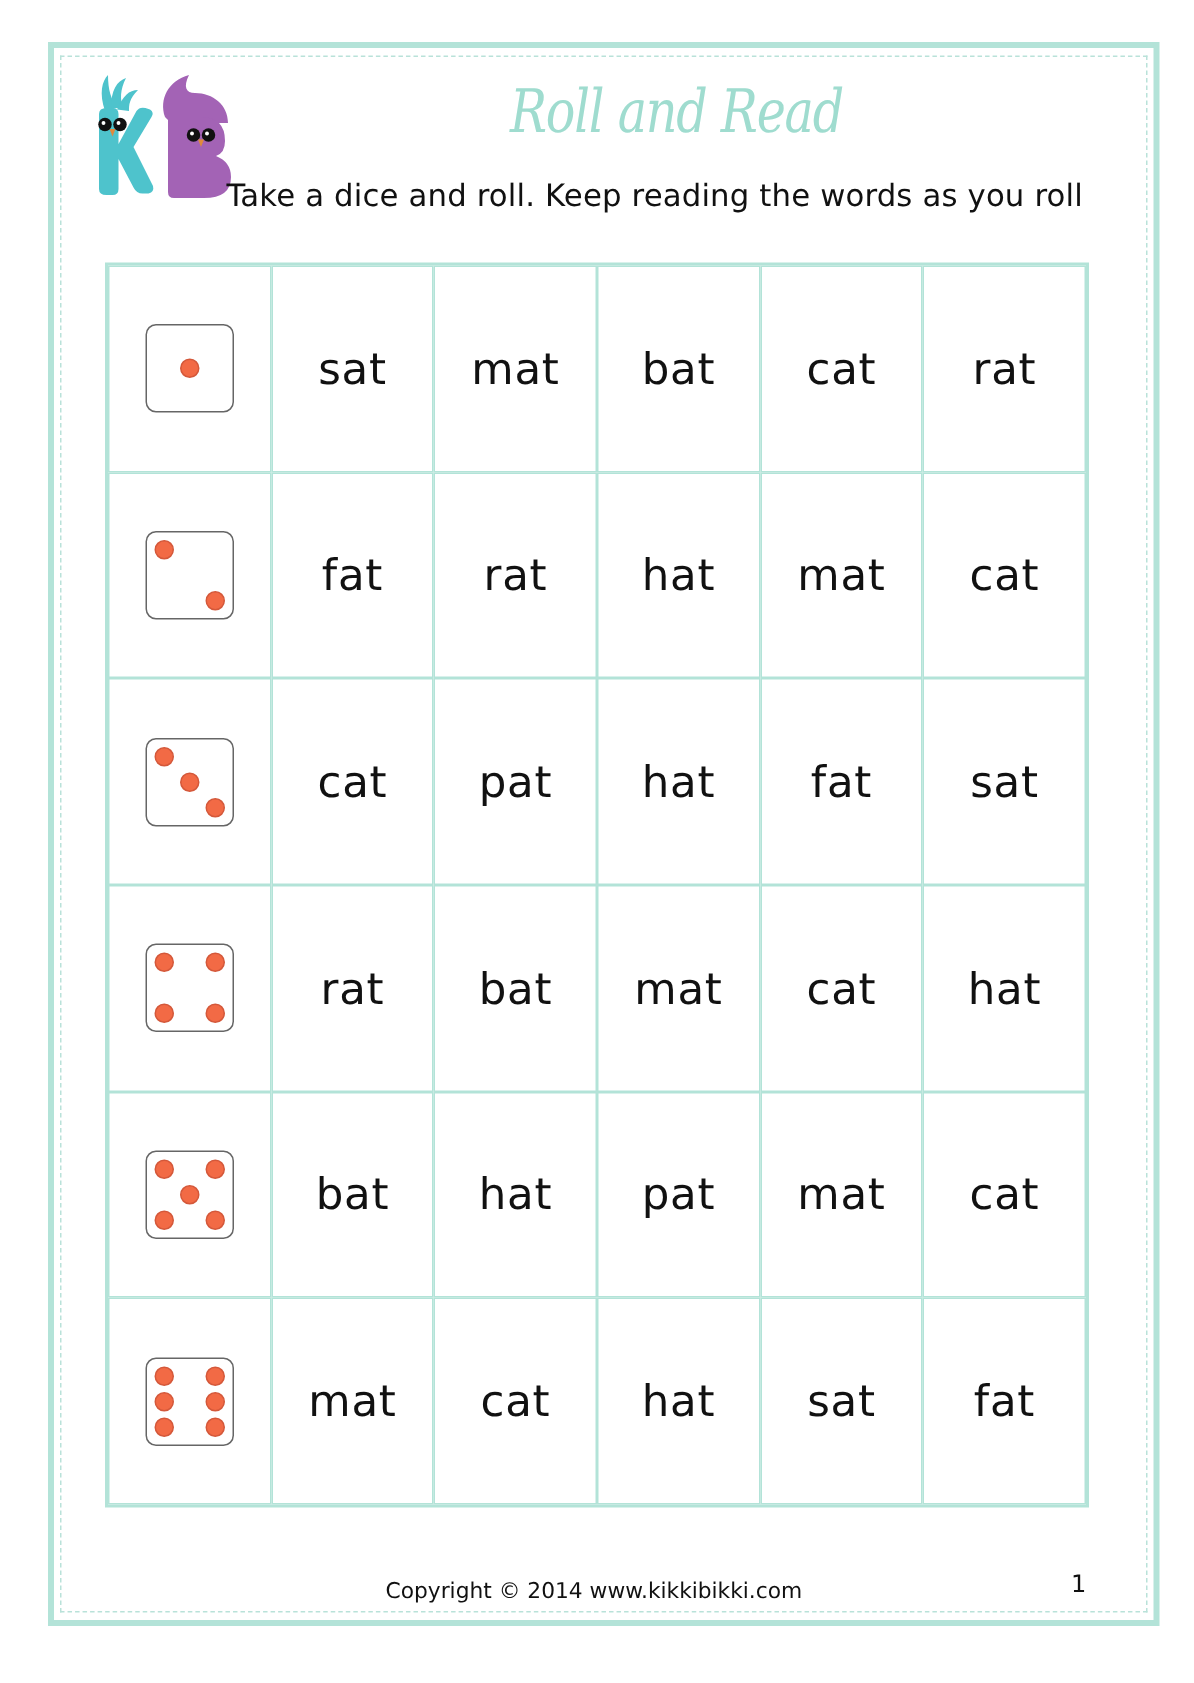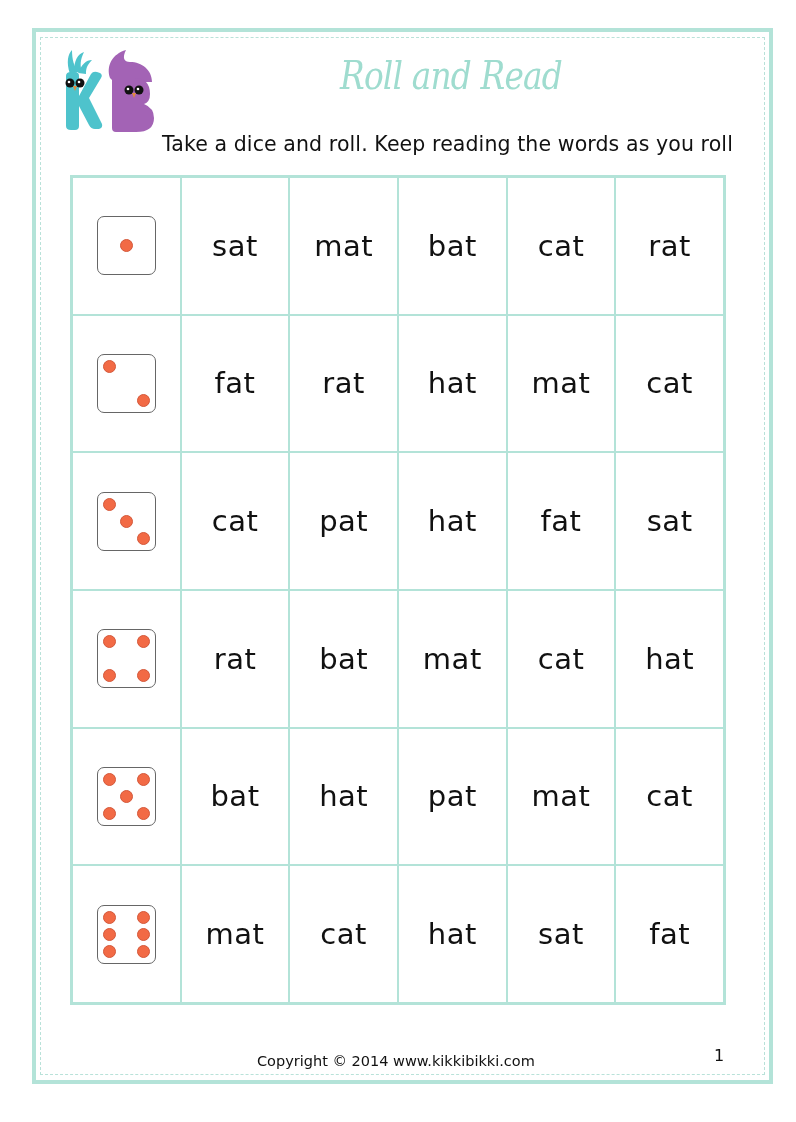--- a/index.html
+++ b/index.html
@@ -17,22 +17,22 @@
 
   .logo { position: absolute; left: 56px; top: 48px; width: 104px; height: 86px; }
 
   .title {
     position: absolute; left: 340px; top: 52px; width: 230px; text-align: center;
     font-family: "DejaVu Serif", serif; font-style: italic; font-size: 40px;
     color: #9fdccf; letter-spacing: -1px; transform: scaleX(0.82); transform-origin: left top;
     white-space: nowrap;
   }
   .subtitle {
-    position: absolute; left: 151px; top: 132px; font-size: 20.5px; color: #111;
-    white-space: nowrap; letter-spacing: 0.1px; margin-left: 11px;
+    position: absolute; left: 151px; top: 118px; font-size: 20.5px; color: #111;
+    white-space: nowrap; letter-spacing: 0.1px;
   }
 
   .grid {
     position: absolute; left: 70px; top: 175px; width: 656px; height: 830px;
     display: grid; grid-template-columns: repeat(6, 1fr); grid-template-rows: repeat(6, 1fr);
     border: 2px solid #b3e3d8;
   }
   .cell {
     border: 1.5px solid #b3e3d8; display: flex; align-items: center; justify-content: center;
     font-size: 29px; color: #111; letter-spacing: 0.5px;

